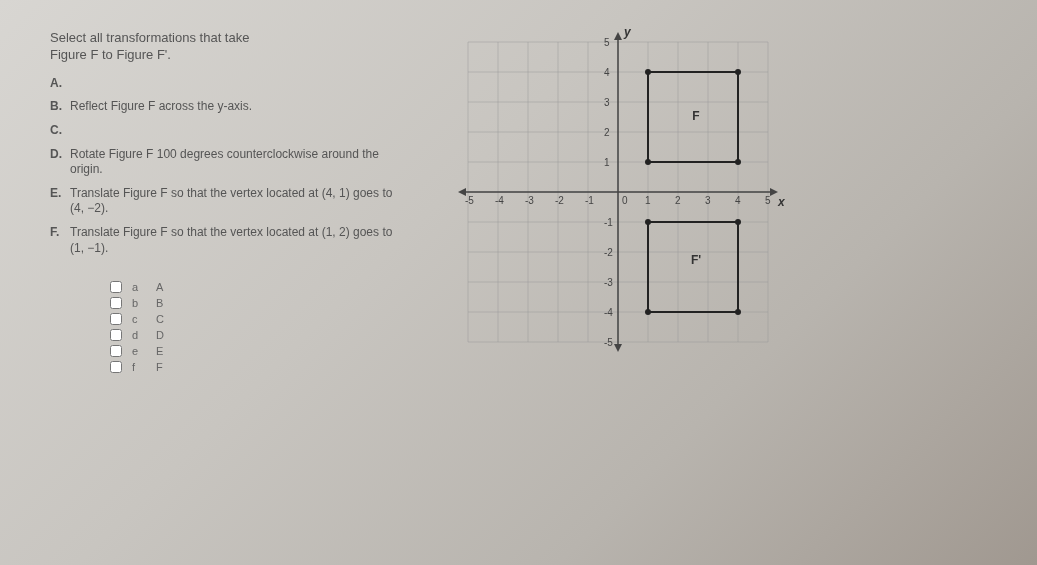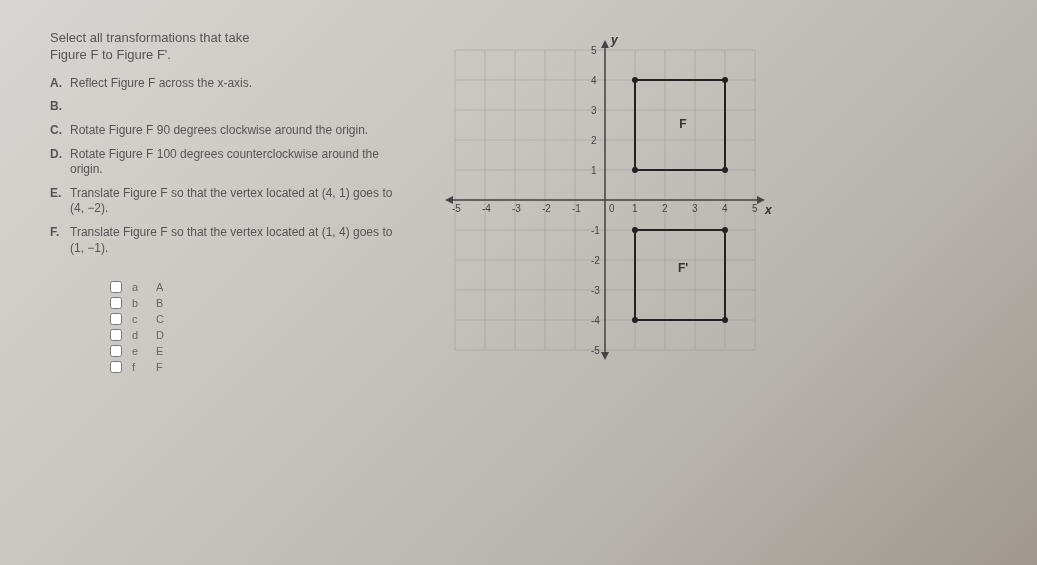--- a/index.html
+++ b/index.html
@@ -18,22 +18,21 @@
     flex-direction: column;
   }
   .qtitle {
     font-size: 18px;
     font-weight: bold;
     color: #555;
     margin-bottom: 18px;
   }
   .content {
     display: flex;
-    gap: 35px;
-    align-items: center;
+    gap: 48px;
   }
   .left { width: 350px; }
   .prompt {
     font-size: 13px;
     color: #555;
     margin-bottom: 12px;
     line-height: 1.3;
   }
   .options { list-style: none; }
   .options li {
@@ -75,40 +74,39 @@
 <div class="page">
   <div class="content">
     <div class="left">
       <div class="prompt">
         <span>Select all transformations that take</span><br>
         <span>Figure F to Figure F'.</span>
       </div>
       <ul class="options" id="opt-list">
           <li>
             <span class="opt-letter">A.</span>
-            <span>Reflect Figure F across the x-axis.</span>
           </li>
           <li>
             <span class="opt-letter">B.</span>
+            <span>Reflect Figure F across the y-axis.</span>
           </li>
           <li>
             <span class="opt-letter">C.</span>
-            <span>Rotate Figure F 90 degrees clockwise around the origin.</span>
           </li>
           <li>
             <span class="opt-letter">D.</span>
             <span>Rotate Figure F 100 degrees counterclockwise around the origin.</span>
           </li>
           <li>
             <span class="opt-letter">E.</span>
             <span>Translate Figure F so that the vertex located at (4, 1) goes to (4, −2).</span>
           </li>
           <li>
             <span class="opt-letter">F.</span>
-            <span>Translate Figure F so that the vertex located at (1, 4) goes to (1, −1).</span>
+            <span>Translate Figure F so that the vertex located at (1, 2) goes to (1, −1).</span>
           </li>
         </ul>
       <div class="checks" id="check-list">
           <div class="check-row">
             <input type="checkbox" style="">
             <span class="lower">a</span>
             <span>A</span>
           </div>
           <div class="check-row">
             <input type="checkbox" style="">

